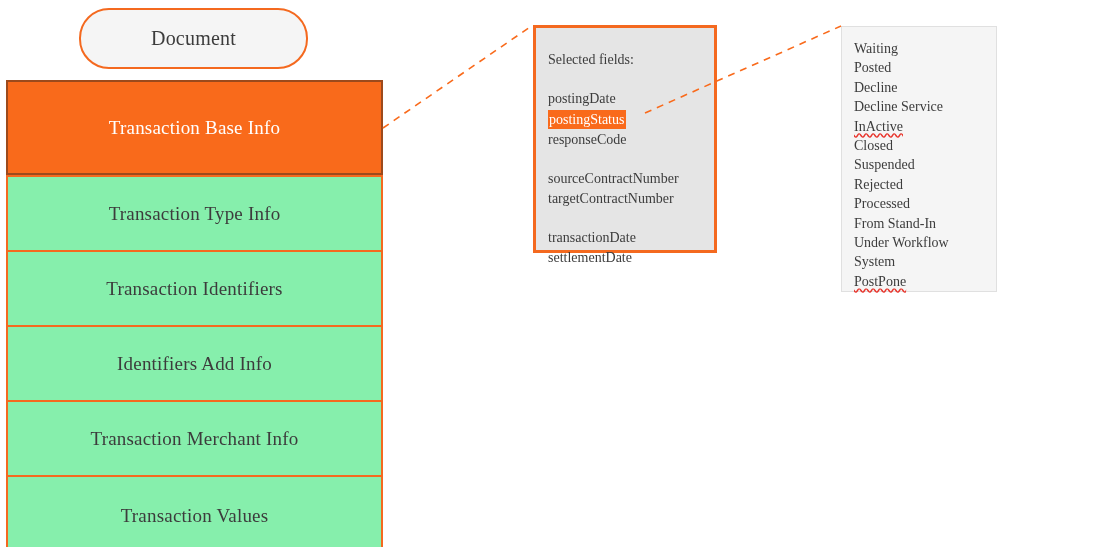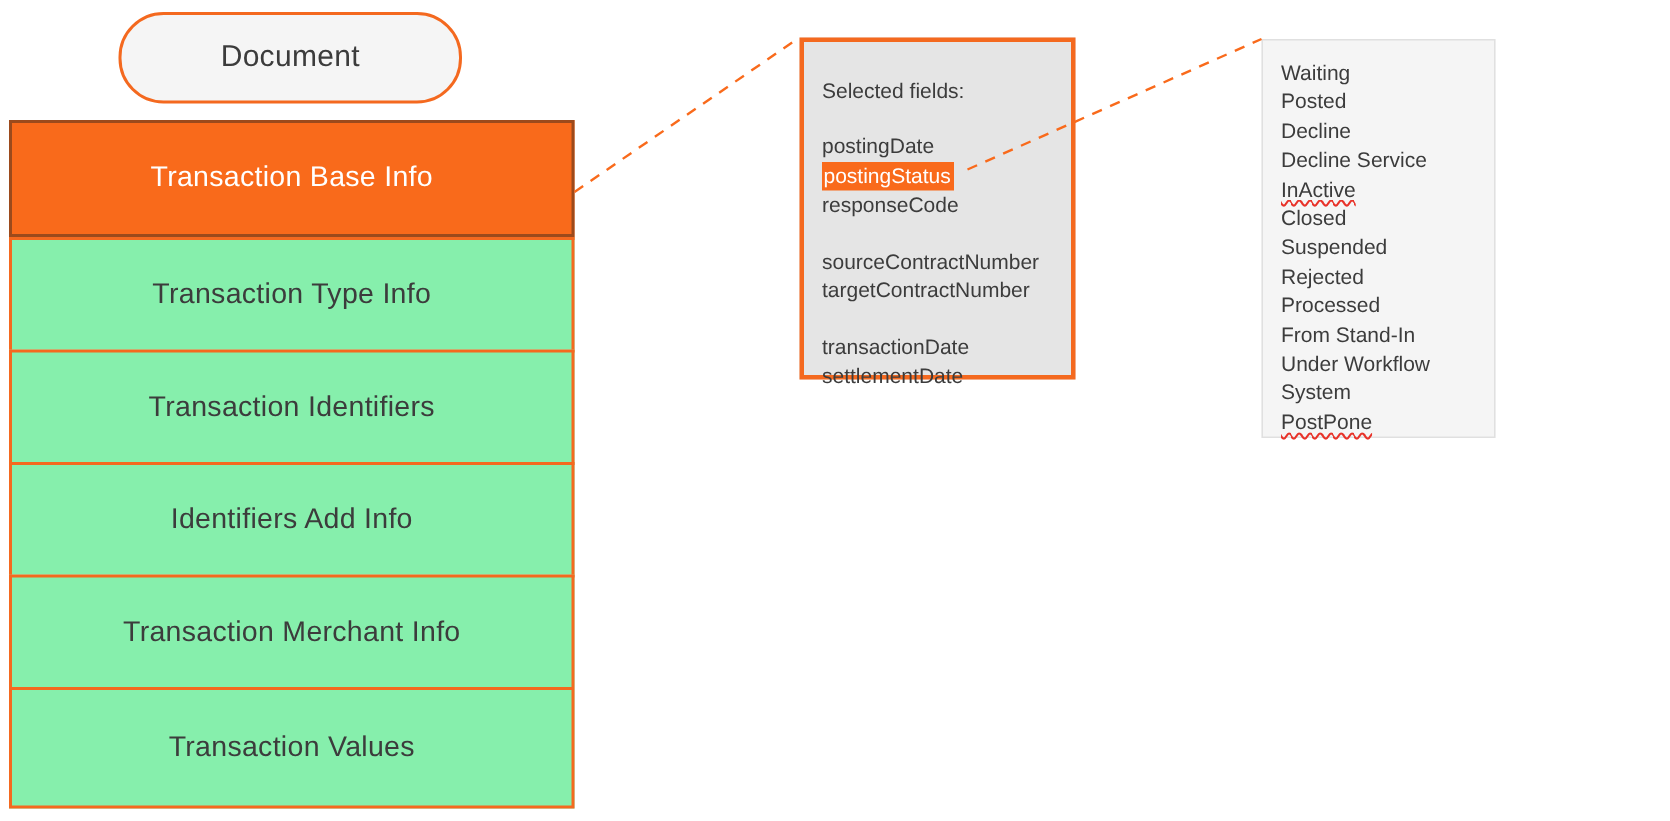--- a/index.html
+++ b/index.html
@@ -15,20 +15,21 @@
     position: relative;
     overflow: hidden;
     color: #3c3c3c;
   }
 
   .canvas {
     position: absolute;
     inset: 0;
     width: 1113px;
     height: 547px;
+    font-family: Liberation Serif, serif;
   }
 
   
   .connectors {
     position: absolute;
     left: 0;
     top: 0;
     width: 1113px;
     height: 547px;
     pointer-events: none;
@@ -81,21 +82,21 @@
     color: #3c3c3c;
   }
   .stack-item:last-child {
     border-bottom-width: 2px;
     height: 81px;
   }
   .stack-item.selected {
     background: #f96a1b;
     color: #ffffff;
     border: 2px solid #9c4a1c;
-    height: 78px;
+    height: 95px;
   }
 
   
   .fields-panel {
     position: absolute;
     left: 533px;
     top: 25px;
     width: 184px;
     height: 228px;
     box-sizing: border-box;

